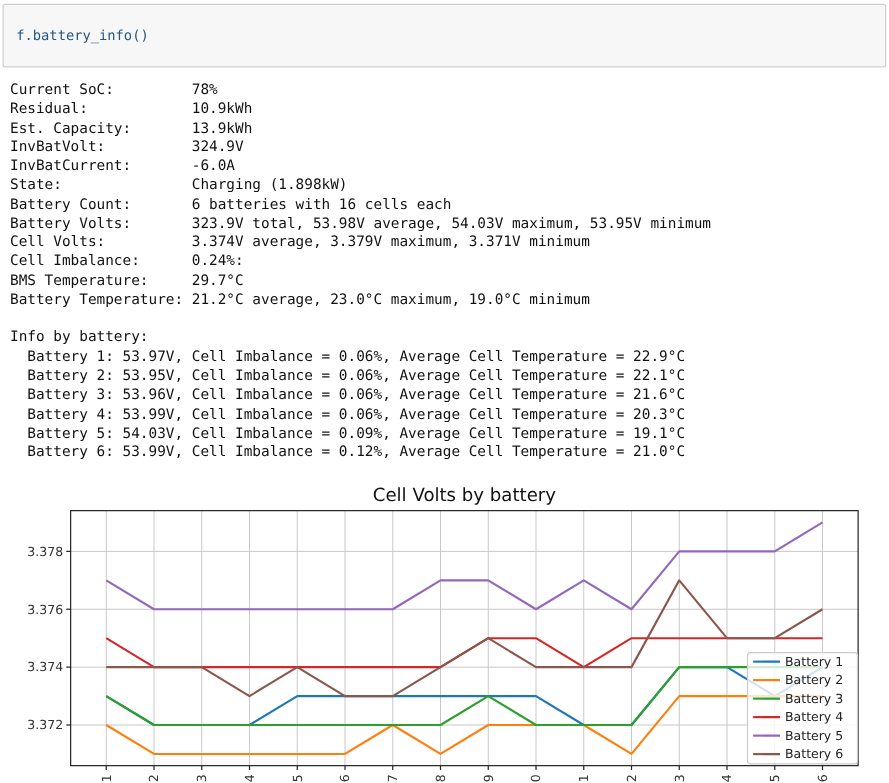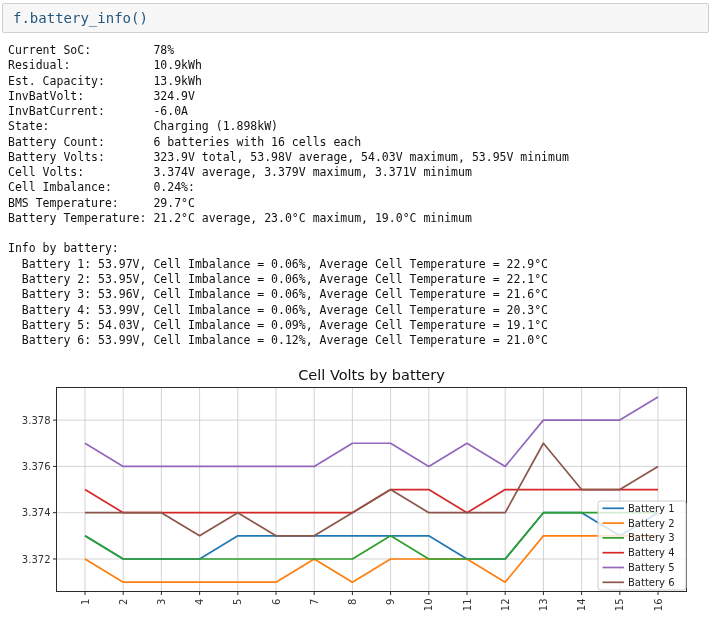--- a/index.html
+++ b/index.html
@@ -2,23 +2,23 @@
 <html><head>
 <meta charset="utf-8">
 <style>
   html,body { margin:0; padding:0; background:#ffffff; }
   body { width:711px; height:626px; overflow:hidden; font-family:"DejaVu Sans", sans-serif; }
   .code-cell {
     margin:3px 2px 0 2px;
     background:#f7f7f7;
     border:1px solid #cfcfcf;
     border-radius:2px;
-    padding:6px 10px;
+    padding:18px 10px;
     font-family:"DejaVu Sans Mono", monospace;
-    font-size:14px;
+    font-size:11px;
     color:#24587f;
   }
   .output {
     margin:10px 0 1px 8px;
     font-family:"DejaVu Sans Mono", monospace;
     font-size:11.5px;
     line-height:15.27px;
     color:#111111;
     white-space:pre;
   }

